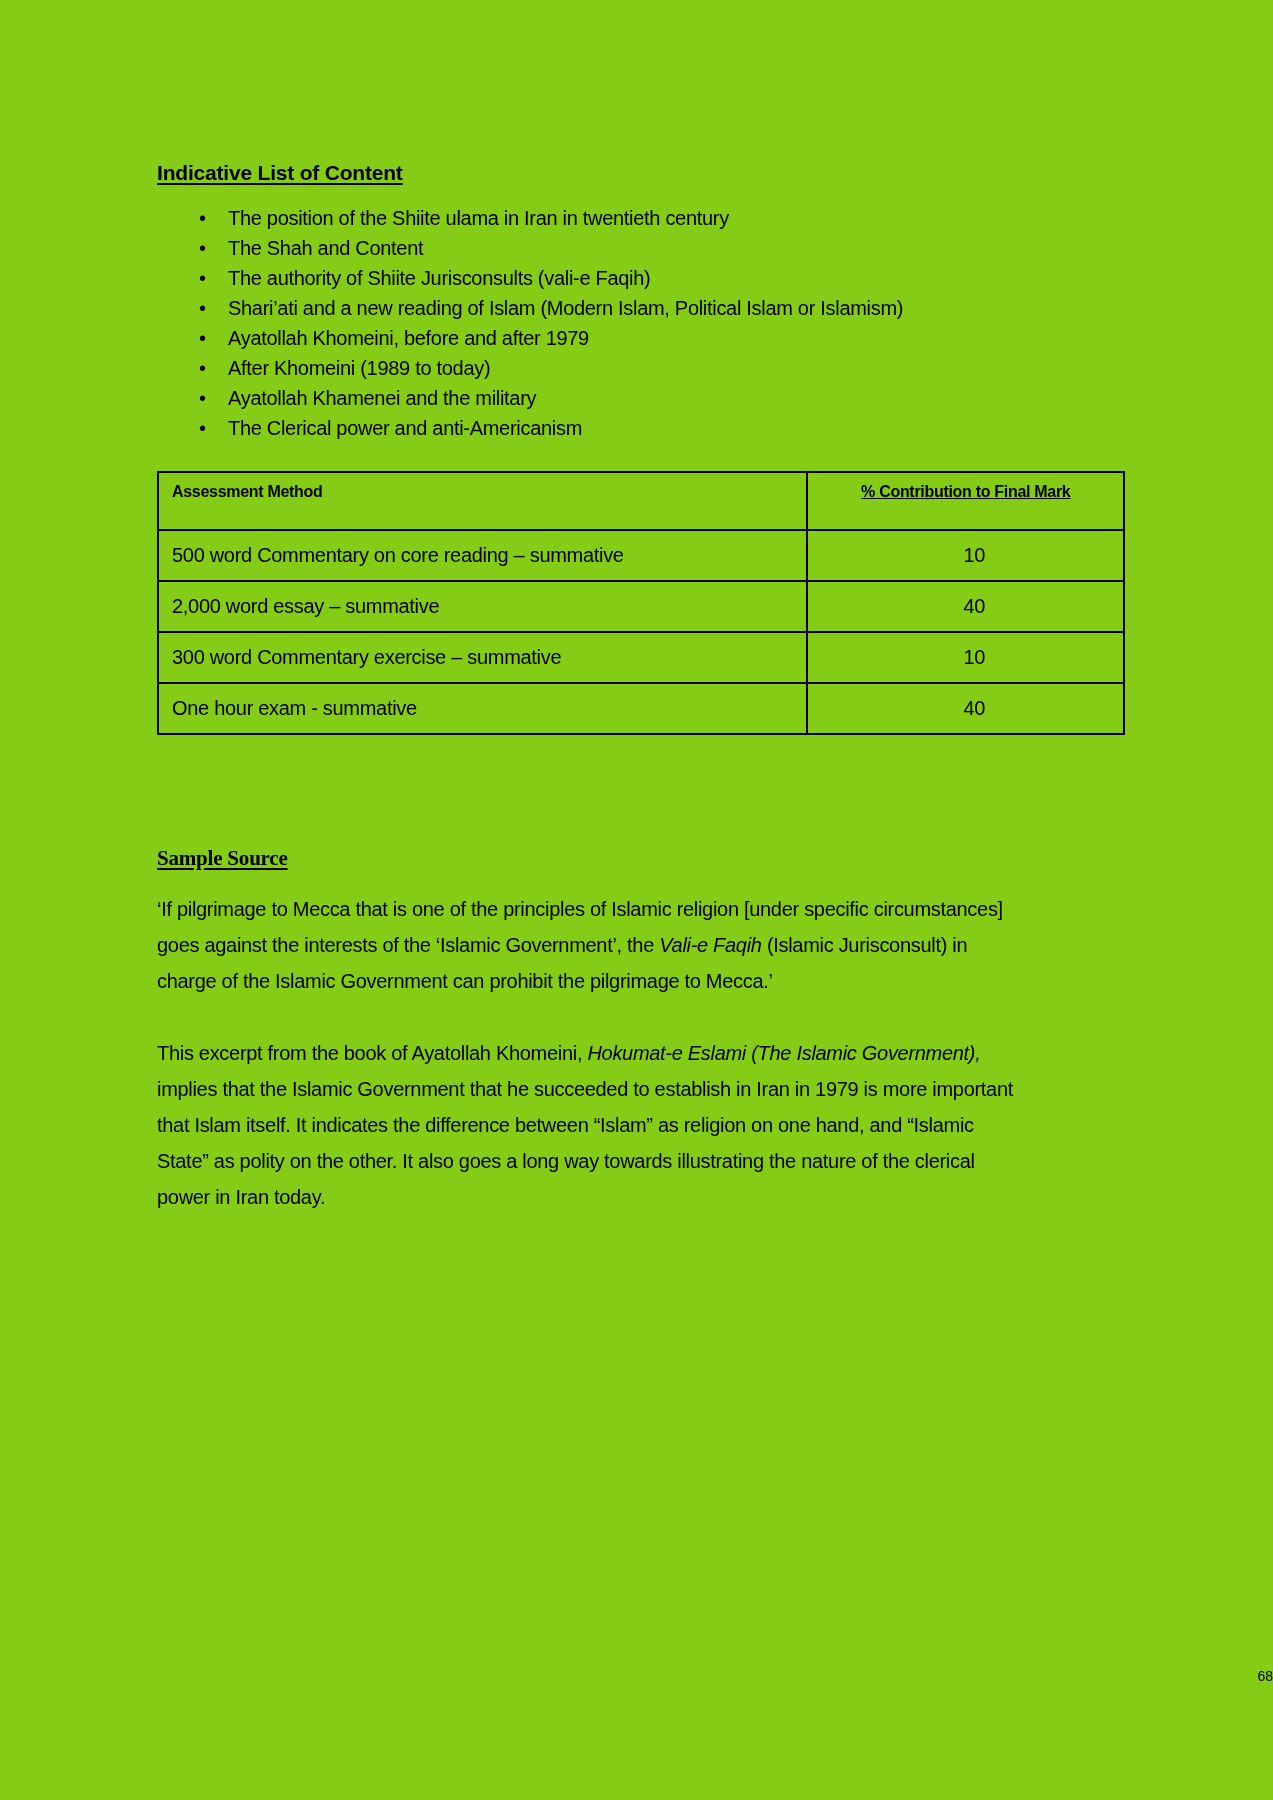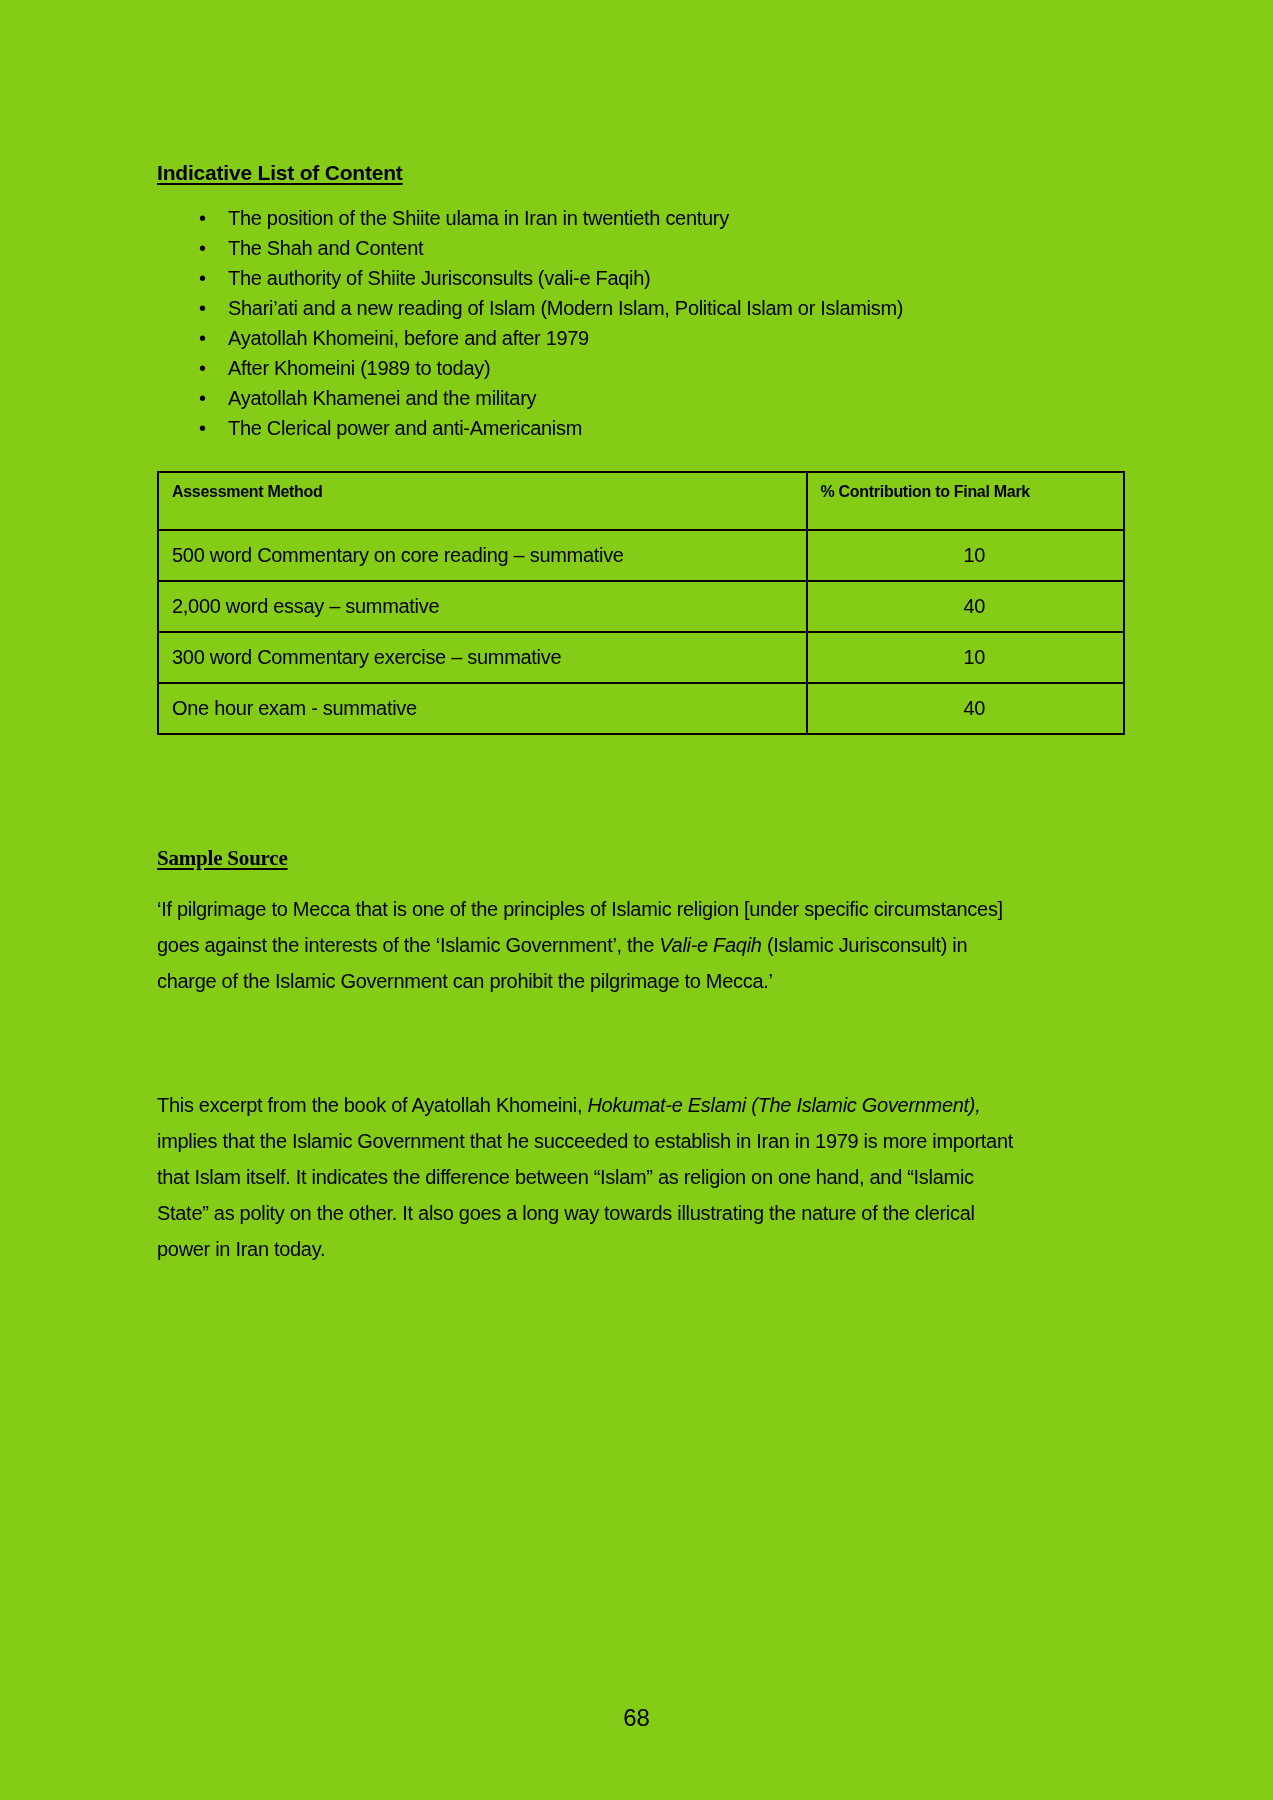--- a/index.html
+++ b/index.html
@@ -61,47 +61,47 @@
     border: 2px solid #000000;
   }
   .assessment-table th {
     height: 58px;
     vertical-align: top;
     padding: 10px 12px 0 13px;
     font-weight: bold;
     font-size: 16px;
     text-align: left;
   }
-  .assessment-table th.contribution-header { text-align: left; }
+  .assessment-table th.contribution-header { text-align: center; text-decoration: underline; }
   .assessment-table col.method-col { width: 650px; }
   .assessment-table col.contribution-col { width: 318px; }
   .assessment-table td {
     height: 51px;
     vertical-align: middle;
     padding: 0 12px 0 13px;
   }
   .assessment-table td.contribution-cell { text-align: center; padding-left: 30px; }
   .sample-heading { margin-top: 111px; font-family: Liberation Serif, serif; }
   .doc-paragraph {
     margin-top: 20px;
     width: 1010px;
     font-size: 20px;
     letter-spacing: -0.3px;
     line-height: 36px;
     white-space: pre-wrap;
   }
-  .doc-paragraph.commentary { margin-top: 88px; }
+  .doc-paragraph.commentary { margin-top: 36px; }
   .doc-paragraph em { font-style: italic; }
   .page-number {
     position: absolute;
-    top: 1704px;
+    top: 1668px;
     left: 0;
     width: 100%;
-    text-align: center;
-    font-size: 24px;
+    text-align: right;
+    font-size: 14px;
   }
 </style>
 </head>
 <body>
 
 <div class="page">
   <div class="content">
 
     <h2 class="doc-heading">Indicative List of Content</h2>
 

